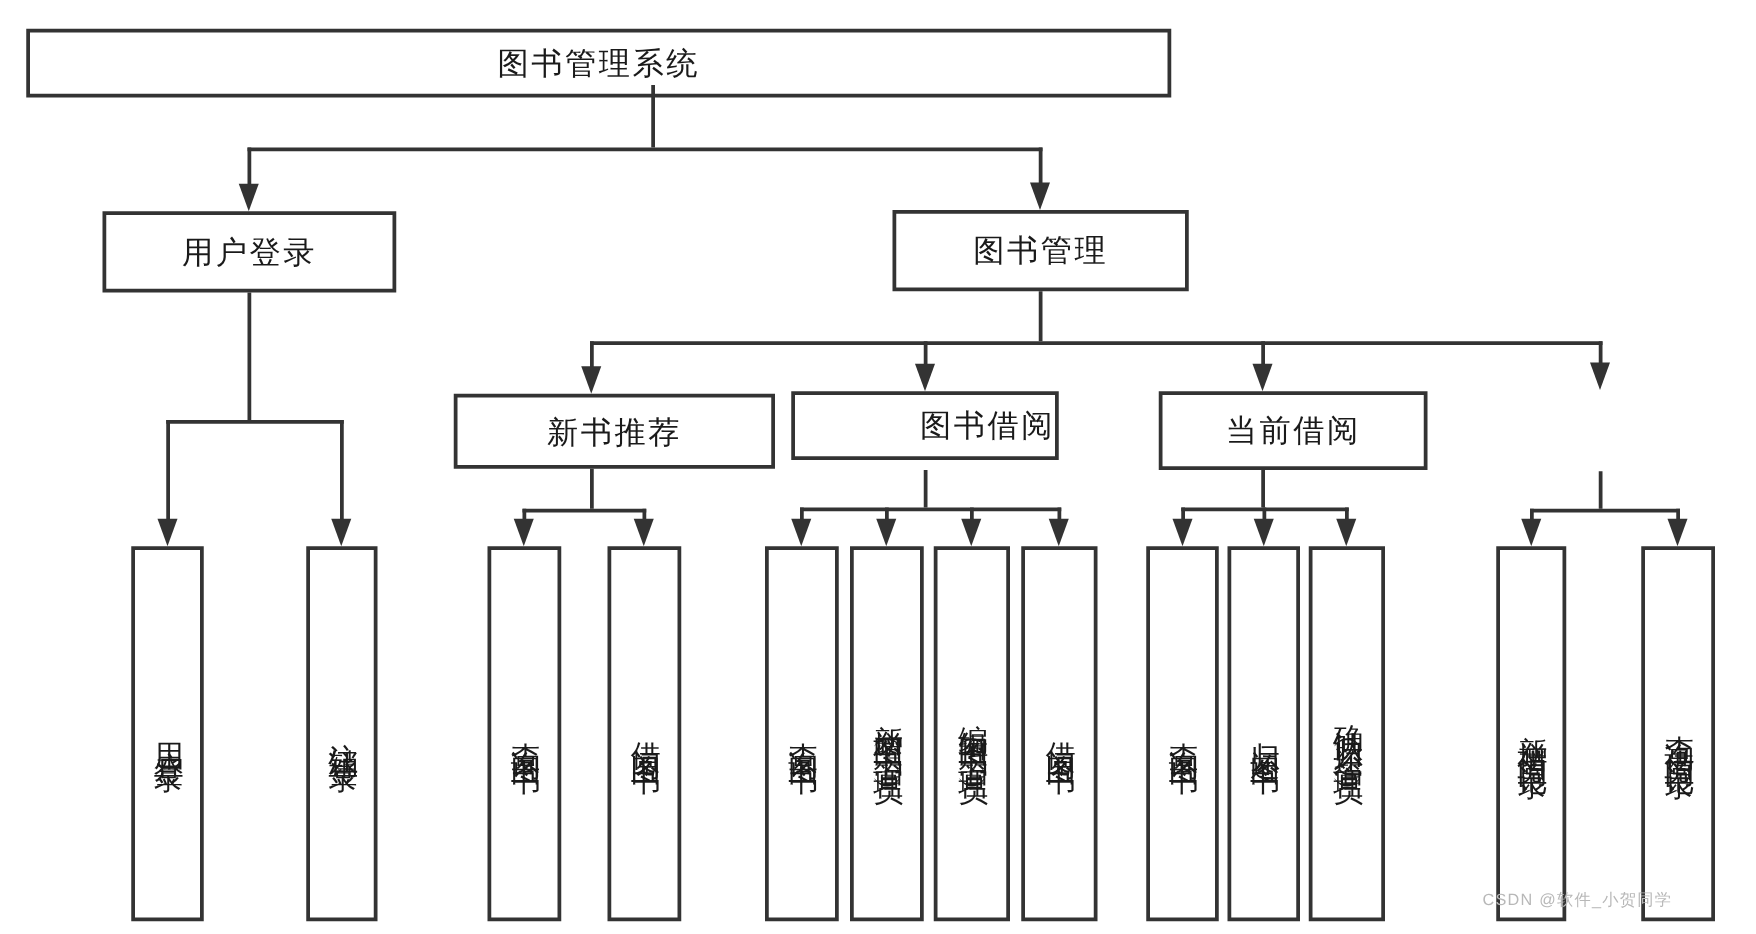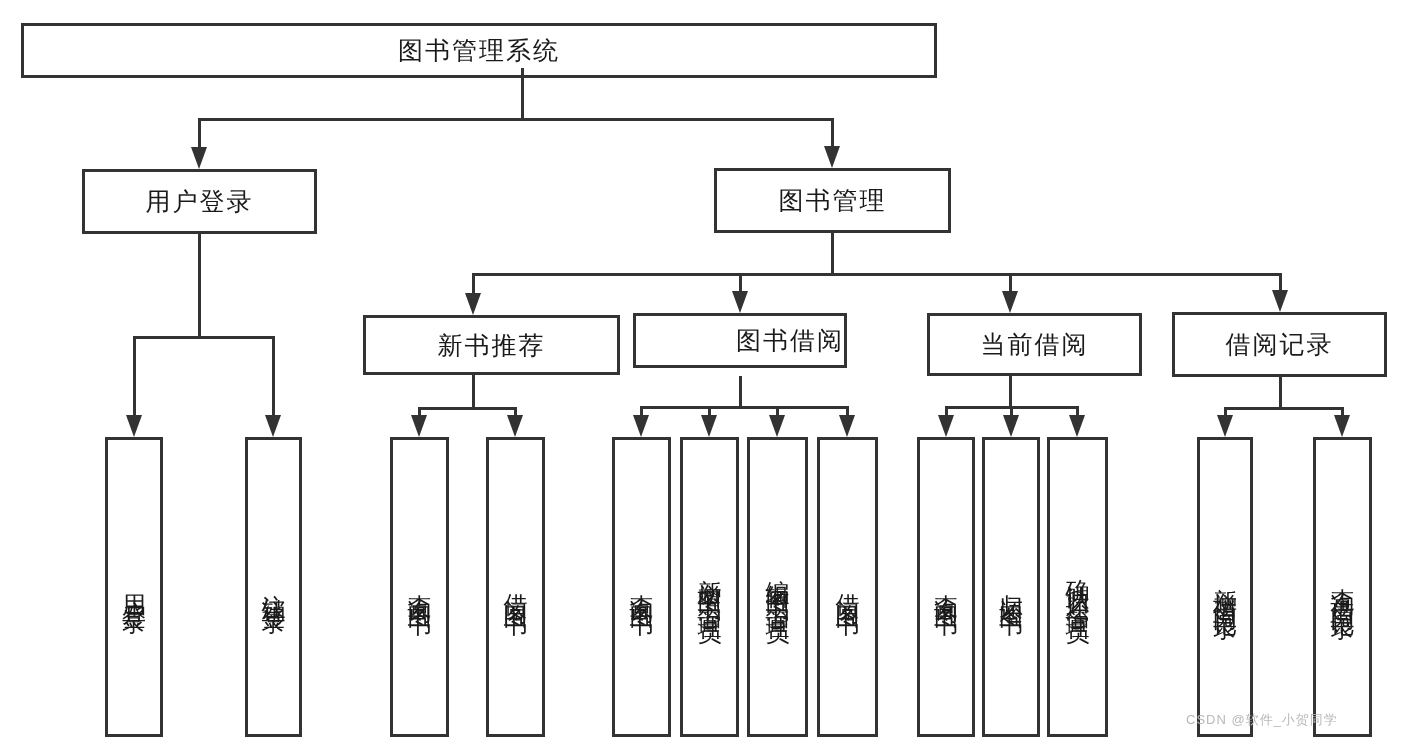--- a/index.html
+++ b/index.html
@@ -85,23 +85,20 @@
   </div>
 
   <div class="box" style="left:633px;top:313px;width:214px;height:55px;justify-content:flex-end;">
     <span>图书借阅</span>
   </div>
 
   <div class="box" style="left:902px;top:313px;width:215px;height:63px;margin-left:25px;">
     <span>当前借阅</span>
   </div>
 
-  <div class="box" style="left:1172px;top:312px;width:215px;height:65px;">
-    <span>借阅记录</span>
-  </div>
 
   <div class="box leaf" style="left:105px;top:437px;width:58px;height:300px;">
     <span class="vtext">用户登录</span>
   </div>
 
   <div class="box leaf" style="left:245px;top:437px;width:57px;height:300px;">
     <span class="vtext">注销登录</span>
   </div>
 
   <div class="box leaf" style="left:390px;top:437px;width:59px;height:300px;">

